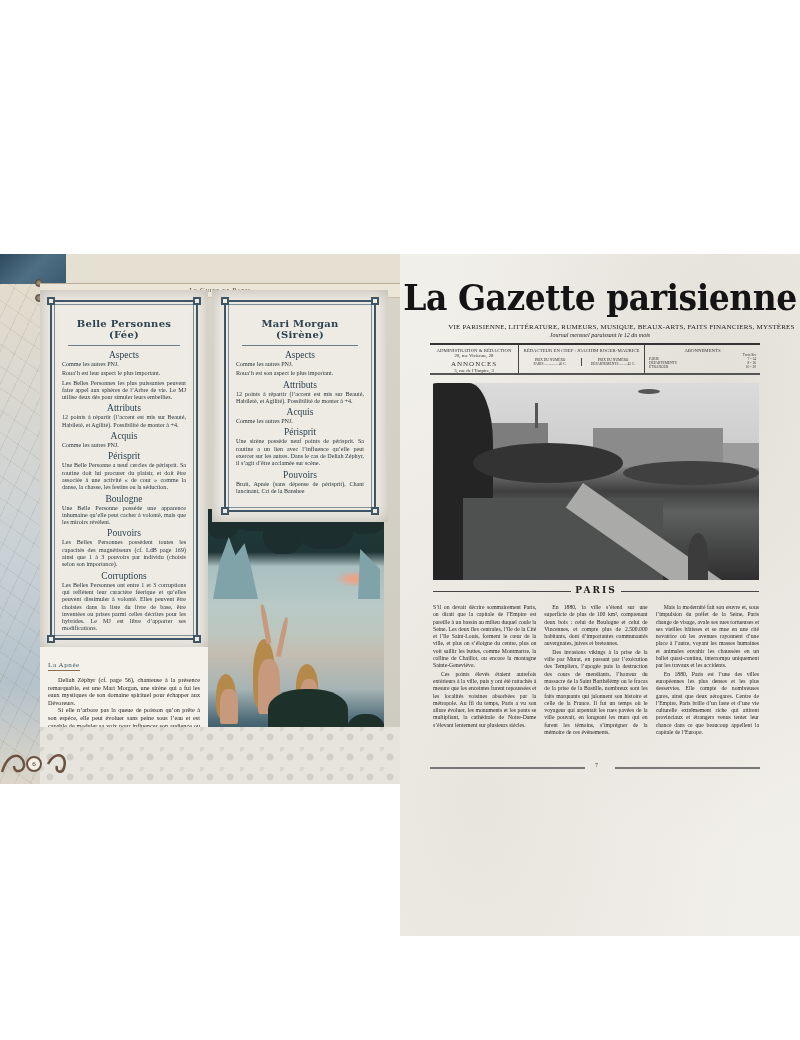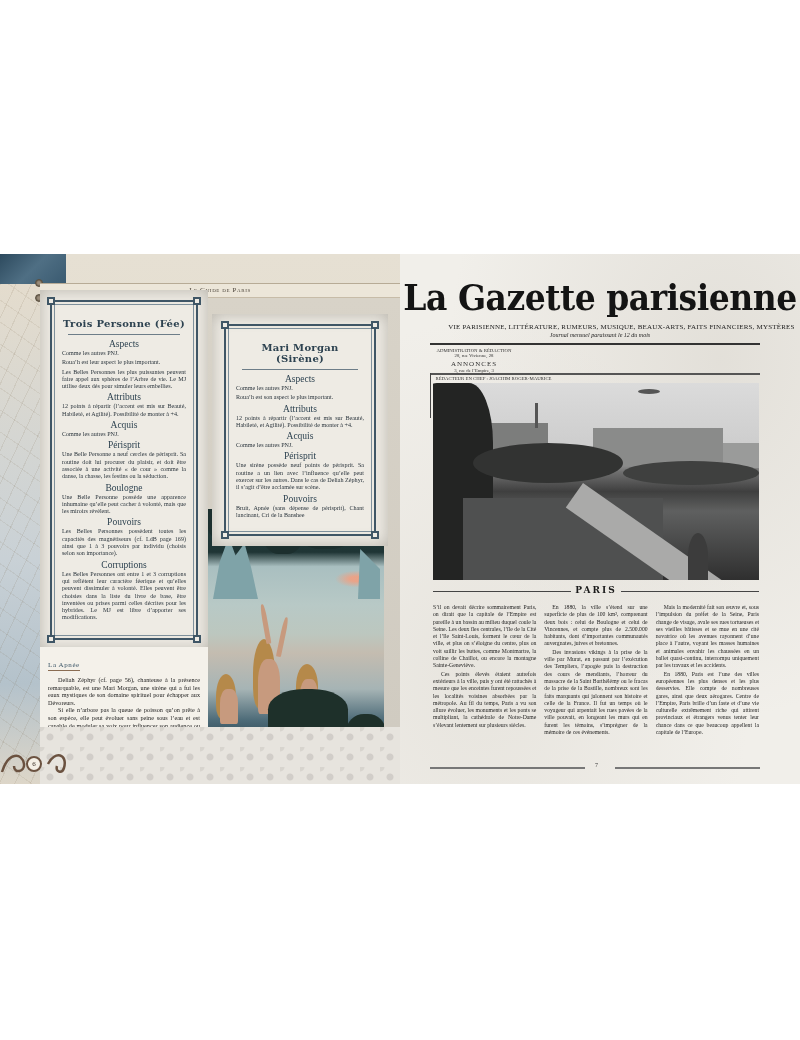--- a/index.html
+++ b/index.html
@@ -39,21 +39,21 @@
   .left-content-bg {
     position: absolute; left: 40px; top: 44px; width: 360px; height: 486px;
     background: linear-gradient(180deg, #d8d3c8 0%, #cfcac0 100%);
   }
 
   .sheet {
     position: absolute; background: #eeebe4;
     box-shadow: inset 0 0 16px rgba(120,115,105,0.45);
   }
   .sheet-left { left: 40px; top: 36px; width: 168px; height: 360px; }
-  .sheet-right { left: 212px; top: 36px; width: 176px; height: 232px; margin-top: 24px; }
+  .sheet-right { left: 212px; top: 36px; width: 176px; height: 232px; }
 
   .stat-card {
     position: absolute; border: 2px solid #3f5666;
     outline: 1px solid #7e909c; outline-offset: -5px;
     padding: 10px 10px 6px 10px;
     color: #25333e;
   }
   .card-left { left: 10px; top: 10px; width: 148px; height: 340px; }
   .card-right { left: 12px; top: 10px; width: 152px; height: 212px; }
   .corner { position: absolute; width: 8px; height: 8px; border: 2px solid #3f5666; background: #eeebe4; }
@@ -105,21 +105,21 @@
       #e7e4de;
   }
   .page-num-left {
     position: absolute; left: 26px; top: 502px; width: 16px; height: 16px; border-radius: 50%;
     background: #f4f0e6; border: 2px solid #6b5240; font-size: 7px; text-align: center; line-height: 12px; color: #3a2e24;
   }
   .flourish { position: absolute; left: 0; top: 488px; width: 70px; height: 40px; }
 
   
   .page-right {
-    position: absolute; left: 400px; top: 0; width: 400px; height: 530px;
+    position: absolute; left: 400px; top: 0; width: 400px; height: 682px;
     background:
       radial-gradient(ellipse at 80% 20%, rgba(200,195,185,0.35), transparent 60%),
       radial-gradient(ellipse at 20% 80%, rgba(210,205,195,0.3), transparent 60%),
       #f1efea;
   }
   .masthead {
     position: absolute; left: 0; right: 0; top: 24px; text-align: center;
     font-family: "DejaVu Serif", serif; font-weight: bold; font-size: 33px;
     color: #141414; letter-spacing: -0.5px; transform: scaleY(1.05);
   }
@@ -128,21 +128,20 @@
     font-size: 7px; color: #222; letter-spacing: 0.2px; margin-left: 43px;
   }
   .subtag {
     position: absolute; left: 0; right: 0; top: 78px; text-align: center;
     font-size: 6px; color: #222; font-style: italic;
   }
   .infobar {
     position: absolute; left: 30px; top: 89px; width: 330px; height: 32px;
     border-top: 2px solid #333; border-bottom: 2px solid #555;
     display: flex;
-    flex-direction: column;
   }
   .ib-col { position: relative; font-size: 4.8px; color: #333; text-align: center; padding-top: 3px; }
   .ib-col + .ib-col { border-left: 1px solid #444; }
   .ib-admin { width: 88px; }
   .ib-redac { width: 126px; }
   .ib-abon { width: 116px; }
   .ib-big { font-size: 7px; letter-spacing: 1px; margin-top: 2px; }
   .ib-sub { display: flex; margin-top: 5px; }
   .ib-sub > div { flex: 1; font-size: 3.6px; }
   .ib-sub > div + div { border-left: 1px solid #444; }
@@ -195,21 +194,21 @@
       <div class="running-head">Le Guide de Paris</div>
     </div>
     <div class="left-content-bg"></div>
 
     <div class="sheet sheet-left">
       <div class="stat-card card-left">
         <span class="corner tl"></span>
         <span class="corner tr"></span>
         <span class="corner bl"></span>
         <span class="corner br"></span>
-        <div class="card-title">Trois Personne (Fée)</div>
+        <div class="card-title">Belle Personnes (Fée)</div>
         <div class="card-rule"></div>
 
         <div class="sec-head">Aspects</div>
         <div class="sec-text">Comme les autres PNJ.</div>
         <div class="sec-text">Roua’h est leur aspect le plus important.</div>
         <div class="sec-text">Les Belles Personnes les plus puissantes peuvent faire appel aux sphères de l’Arbre de vie. Le MJ utilise deux dés pour simuler leurs embellies.</div>
 
         <div class="sec-head">Attributs</div>
         <div class="sec-text">12 points à répartir (l’accent est mis sur Beauté, Habileté, et Agilité). Possibilité de monter à +4.</div>
 

